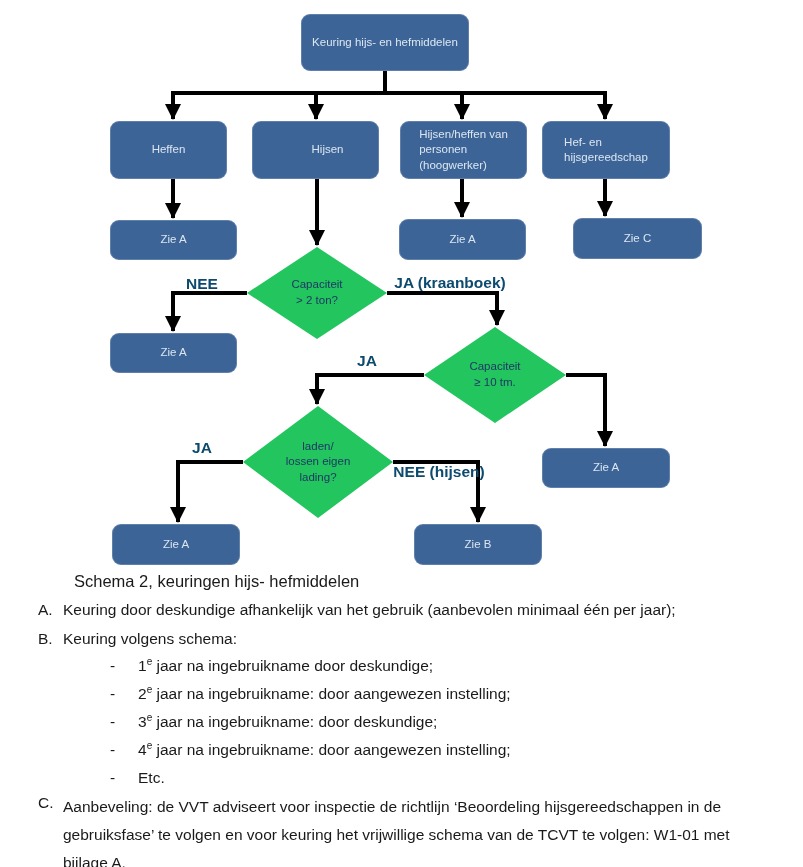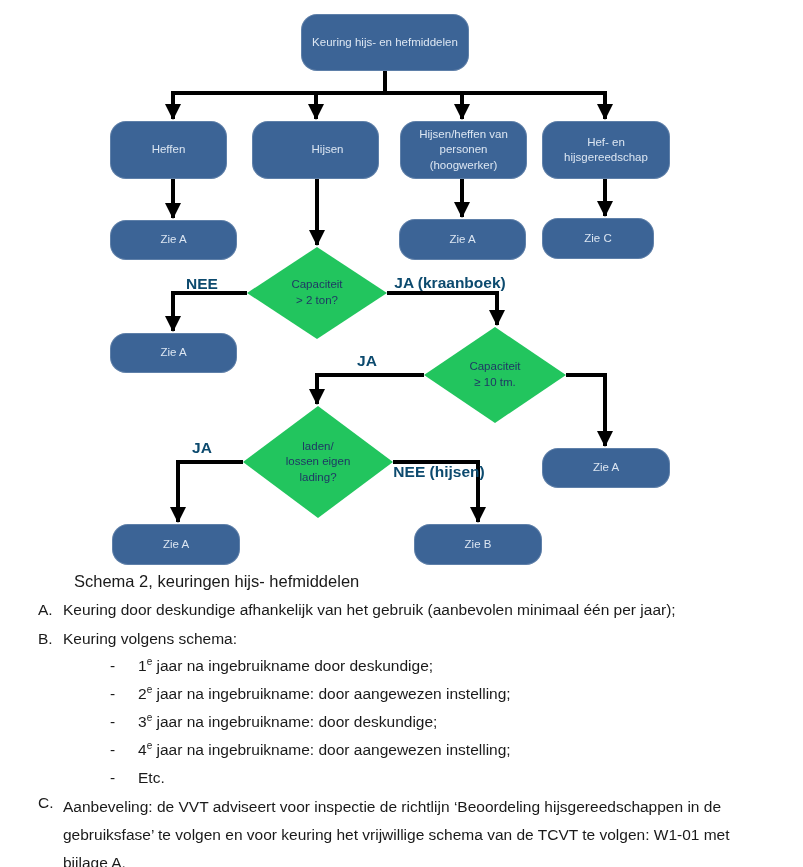--- a/index.html
+++ b/index.html
@@ -4,21 +4,21 @@
 <style>
   * { margin:0; padding:0; box-sizing:border-box; }
   body { background:#ffffff; font-family:"Liberation Sans", sans-serif; }
   .page { position:relative; width:803px; height:867px; background:#ffffff; overflow:hidden; }
 
   .chart { position:absolute; left:0; top:0; width:803px; height:570px; }
   .connectors { position:absolute; left:0; top:0; }
 
   .node {
     position:absolute; display:flex; align-items:center; justify-content:center;
-    text-align:center; background:#3c6496; color:#dce6f2; border-radius:16px;
+    text-align:left; background:#3c6496; color:#dce6f2; border-radius:9px;
     font-size:11.5px; line-height:1.32; white-space:pre-line; padding:2px 6px;
     box-shadow: inset 0 0 0 1px rgba(255,255,255,0.18);
   }
   .diamond {
     position:absolute; display:flex; align-items:center; justify-content:center;
     text-align:center; background:#22c55e; color:#1f3864;
     font-size:11.5px; line-height:1.35; white-space:pre-line;
     clip-path:polygon(50% 0, 100% 50%, 50% 100%, 0 50%);
   }
   .edge-label {
@@ -75,21 +75,21 @@
     <div class="node" style="left:301px; top:14px;  width:168px; height:57px;">Keuring hijs- en hefmiddelen</div>
     <div class="node" style="left:110px; top:121px; width:117px; height:58px;">Heffen</div>
     <div class="node" style="left:252px; top:121px; width:127px; height:58px;padding-left:30px;">Hijsen</div>
     <div class="node" style="left:400px; top:121px; width:127px; height:58px;">Hijsen/heffen van
 personen
 (hoogwerker)</div>
     <div class="node" style="left:542px; top:121px; width:128px; height:58px;">Hef- en
 hijsgereedschap</div>
     <div class="node" style="left:110px; top:220px; width:127px; height:40px;">Zie A</div>
     <div class="node" style="left:399px; top:219px; width:127px; height:41px;">Zie A</div>
-    <div class="node" style="left:542px; top:218px; width:112px; height:41px;">Zie C</div>
+    <div class="node" style="left:573px; top:218px; width:129px; height:41px;">Zie C</div>
     <div class="node" style="left:110px; top:333px; width:127px; height:40px;">Zie A</div>
     <div class="node" style="left:542px; top:448px; width:128px; height:40px;">Zie A</div>
     <div class="node" style="left:112px; top:524px; width:128px; height:41px;">Zie A</div>
     <div class="node" style="left:414px; top:524px; width:128px; height:41px;">Zie B</div>
 
     <div class="diamond" style="left:247px; top:247px; width:140px; height:92px;">Capaciteit
 &gt; 2 ton?</div>
     <div class="diamond" style="left:424px; top:327px; width:142px; height:96px;">Capaciteit
 ≥ 10 tm.</div>
     <div class="diamond" style="left:243px; top:406px; width:150px; height:112px;">laden/

